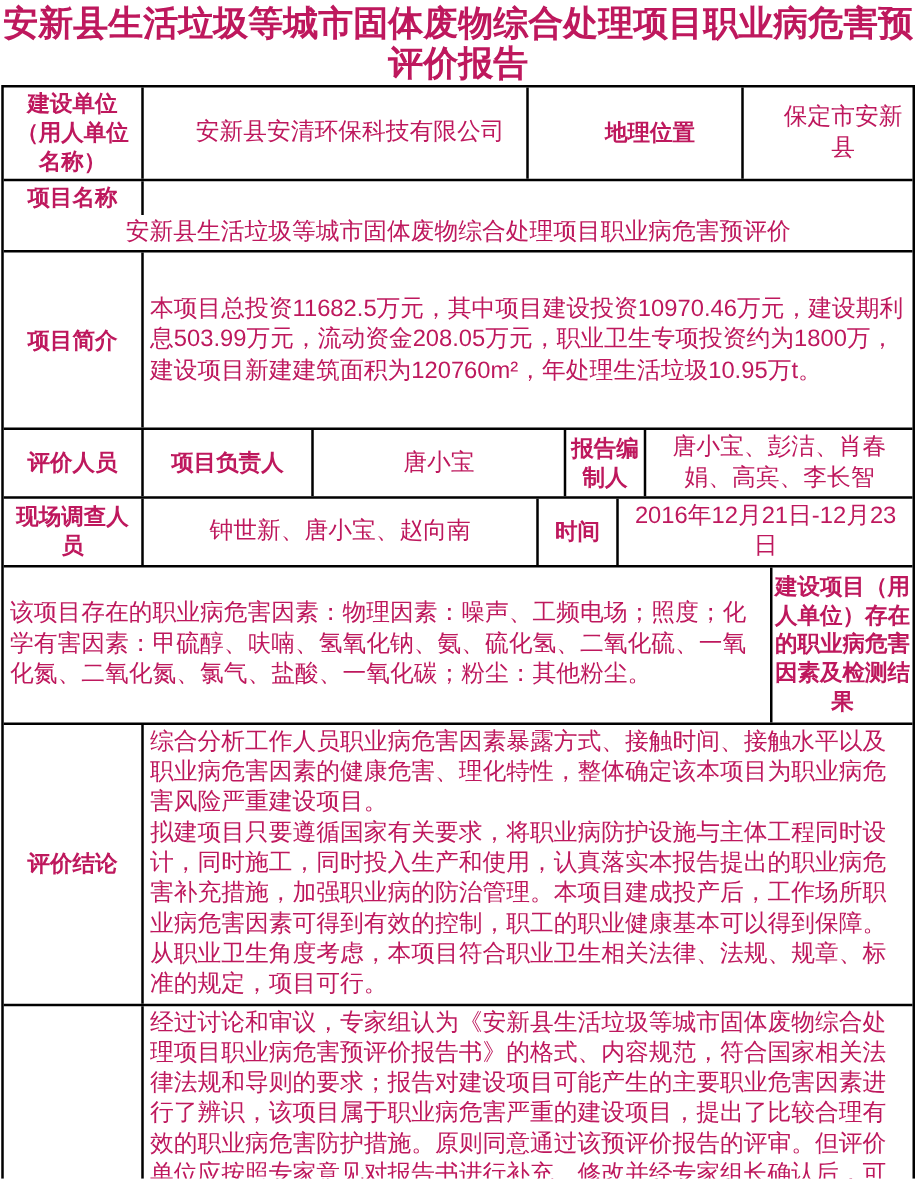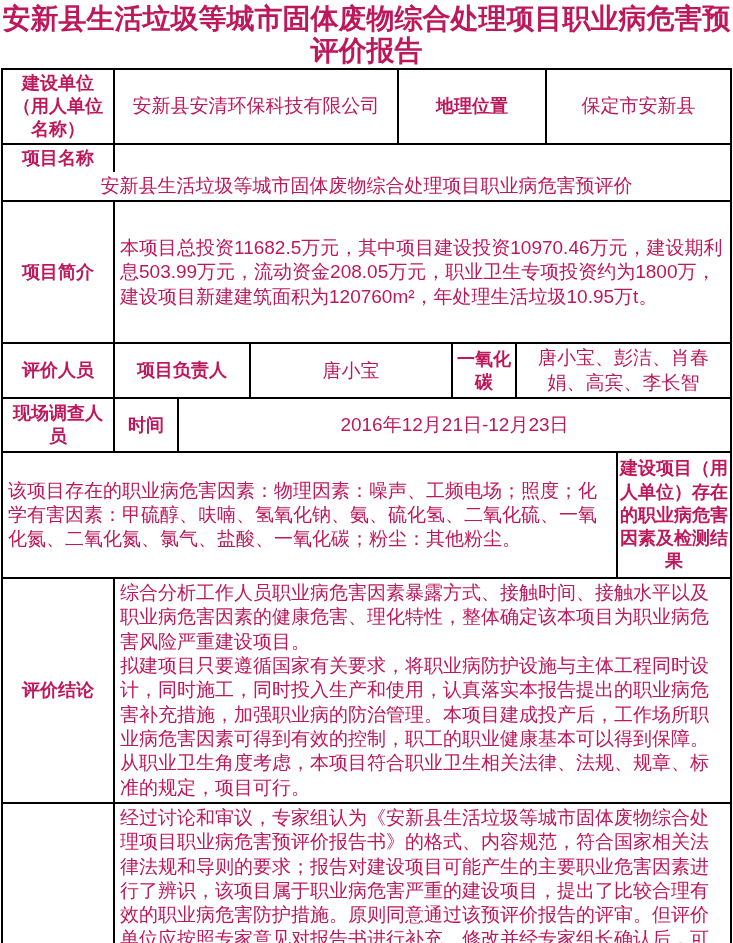--- a/index.html
+++ b/index.html
@@ -36,47 +36,48 @@
 </style>
 </head>
 <body>
 
 <div class="page">
 
   <div class="doc-title">安新县生活垃圾等城市固体废物综合处理项目职业病危害预评价报告</div>
 
   <div class="tbl">
 
-    <div class="row" style="min-height:58px;">
+    <div class="row" style="min-height:58px;gap:24px;">
       <div class="cell w-label lbl">建设单位（用人单位名称）</div>
       <div class="cell w240">安新县安清环保科技有限公司</div>
       <div class="cell w148 lbl">地理位置</div>
       <div class="cell grow">保定市安新县</div>
     </div>
 
     <div class="row" style="min-height:44px;flex-direction:column;">
       <div class="cell w-label lbl">项目名称</div>
       <div class="cell grow">安新县生活垃圾等城市固体废物综合处理项目职业病危害预评价</div>
     </div>
 
     <div class="row" style="min-height:140px;">
       <div class="cell w-label lbl">项目简介</div>
       <div class="cell grow left">本项目总投资11682.5万元，其中项目建设投资10970.46万元，建设期利息503.99万元，流动资金208.05万元，职业卫生专项投资约为1800万，建设项目新建建筑面积为120760m²，年处理生活垃圾10.95万t。</div>
     </div>
 
     <div class="row" style="min-height:52px;">
       <div class="cell w-label lbl">评价人员</div>
       <div class="cell w136 lbl">项目负责人</div>
       <div class="cell w180">唐小宝</div>
-      <div class="cell w64 lbl">一氧化碳</div>
+      <div class="cell w64 lbl">报告编制人</div>
       <div class="cell grow">唐小宝、彭洁、肖春娟、高宾、李长智</div>
     </div>
 
     <div class="row" style="min-height:52px;">
       <div class="cell w-label lbl">现场调查人员</div>
+      <div class="cell w316">钟世新、唐小宝、赵向南</div>
       <div class="cell w64 lbl">时间</div>
       <div class="cell grow">2016年12月21日-12月23日</div>
     </div>
 
     <div class="row" style="min-height:124px;">
       <div class="cell grow left">该项目存在的职业病危害因素：物理因素：噪声、工频电场；照度；化学有害因素：甲硫醇、呋喃、氢氧化钠、氨、硫化氢、二氧化硫、一氧化氮、二氧化氮、氯气、盐酸、一氧化碳；粉尘：其他粉尘。</div>
       <div class="cell w-label lbl">建设项目（用人单位）存在的职业病危害因素及检测结果</div>
     </div>
 
     <div class="row" style="min-height:143px;">

